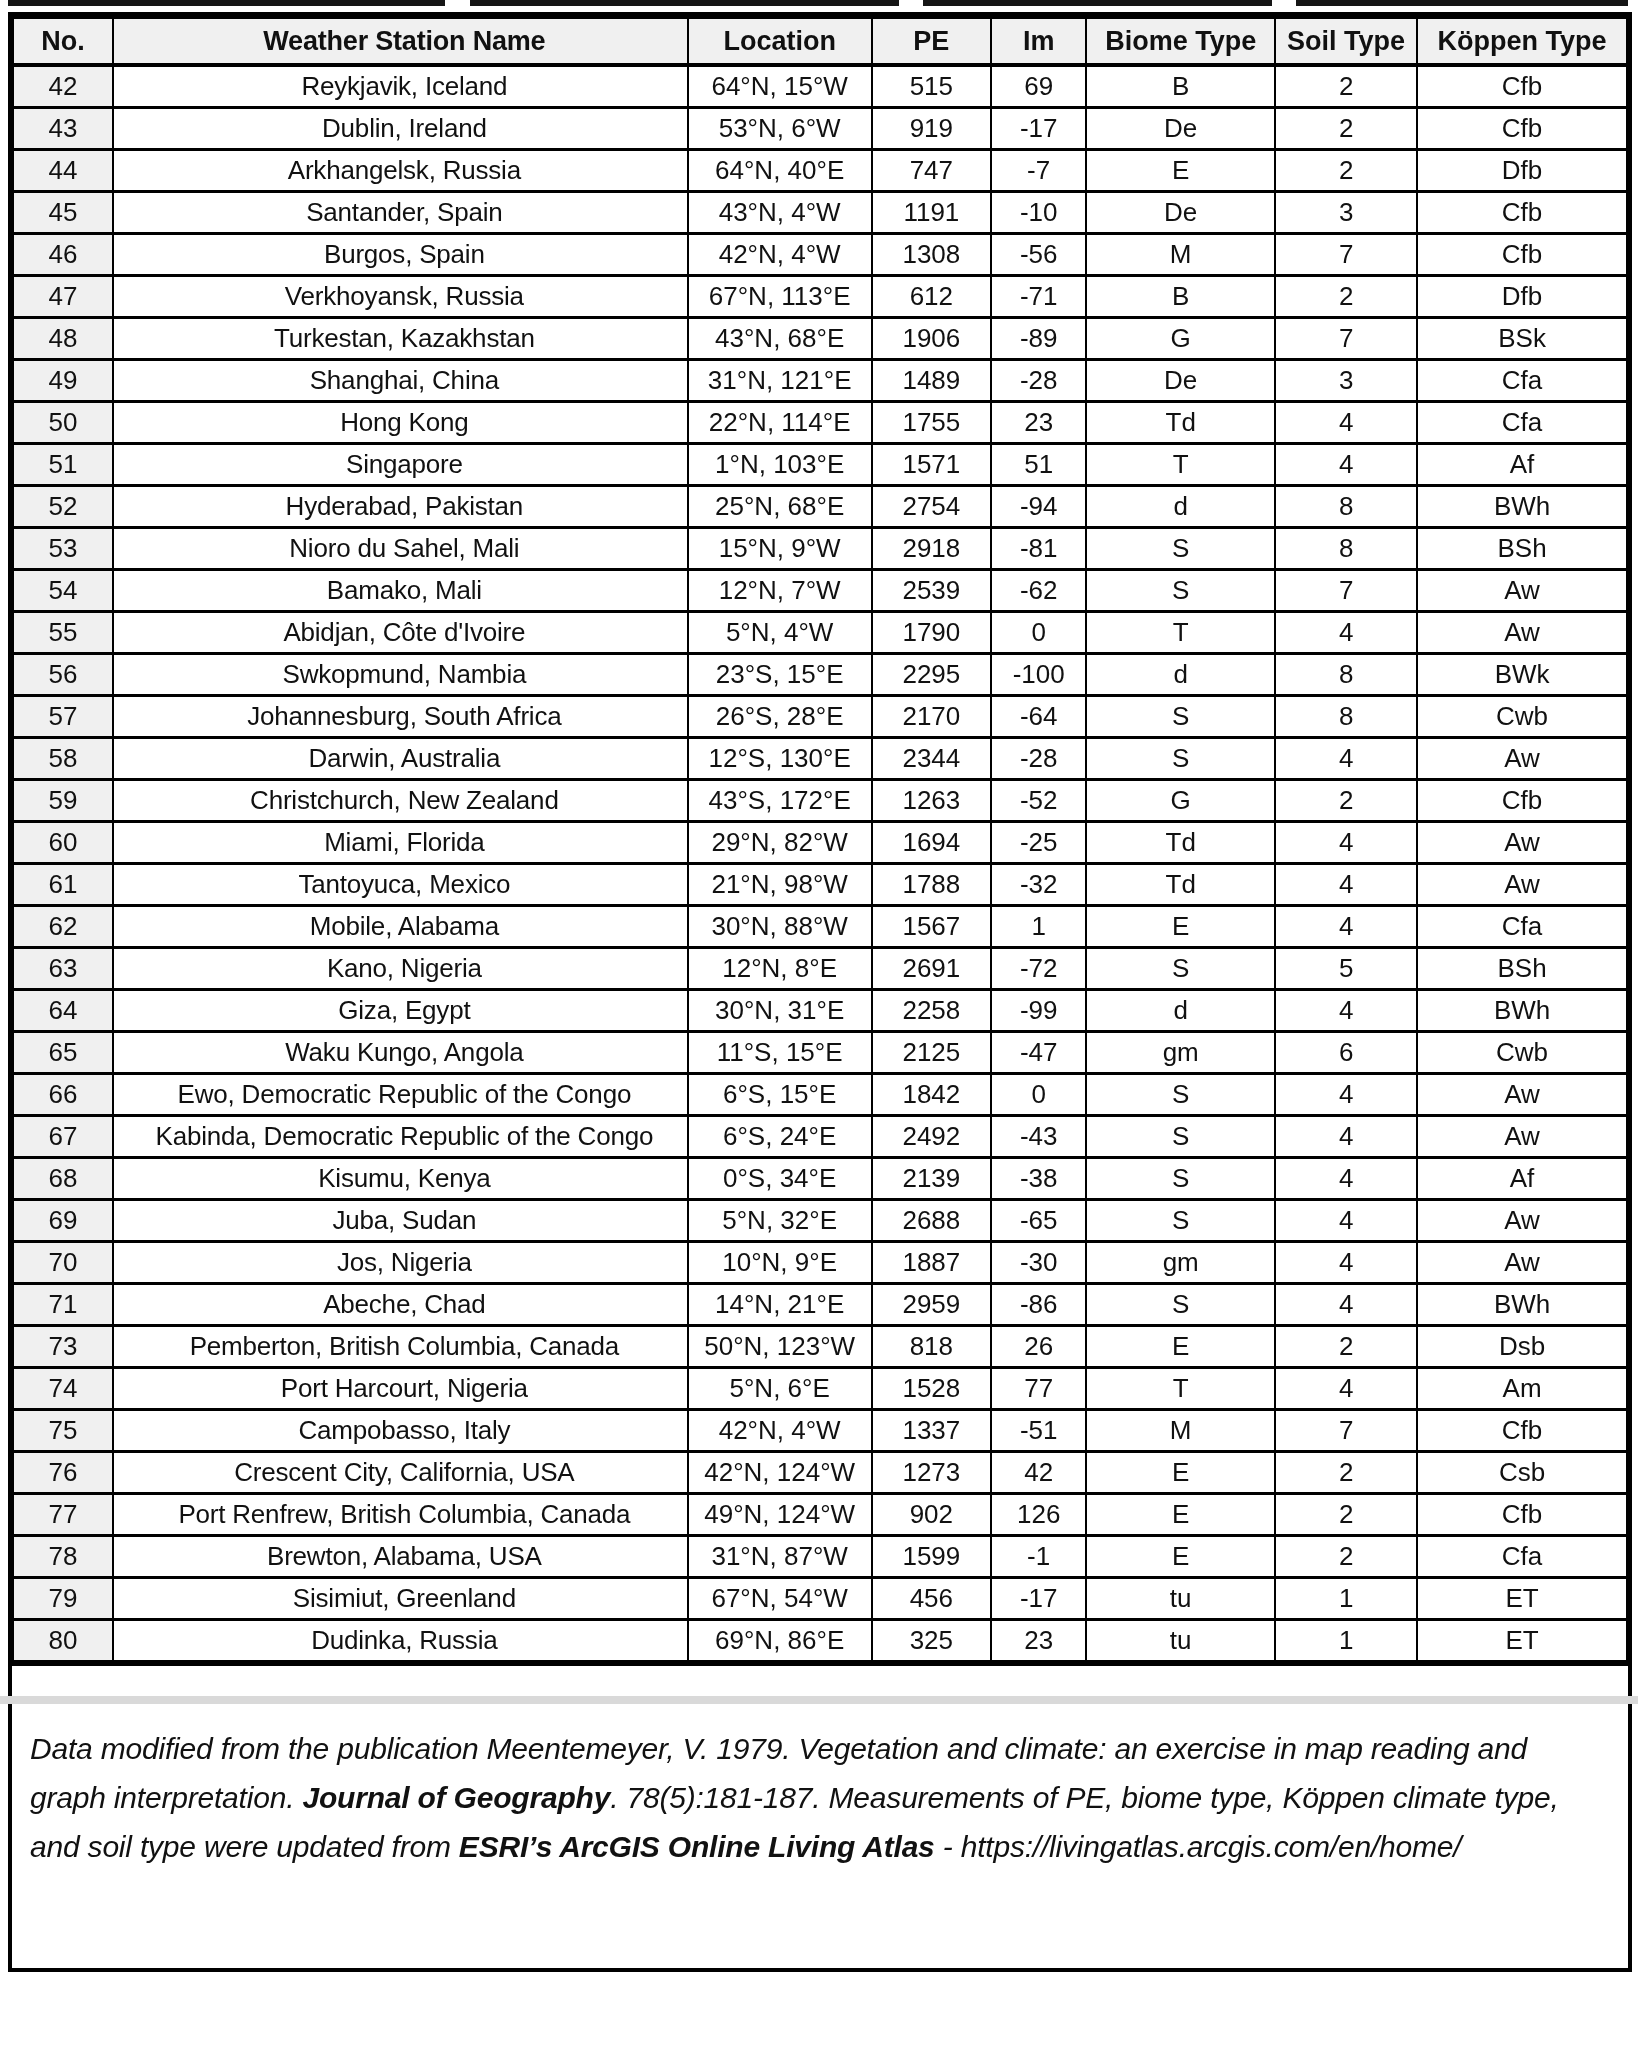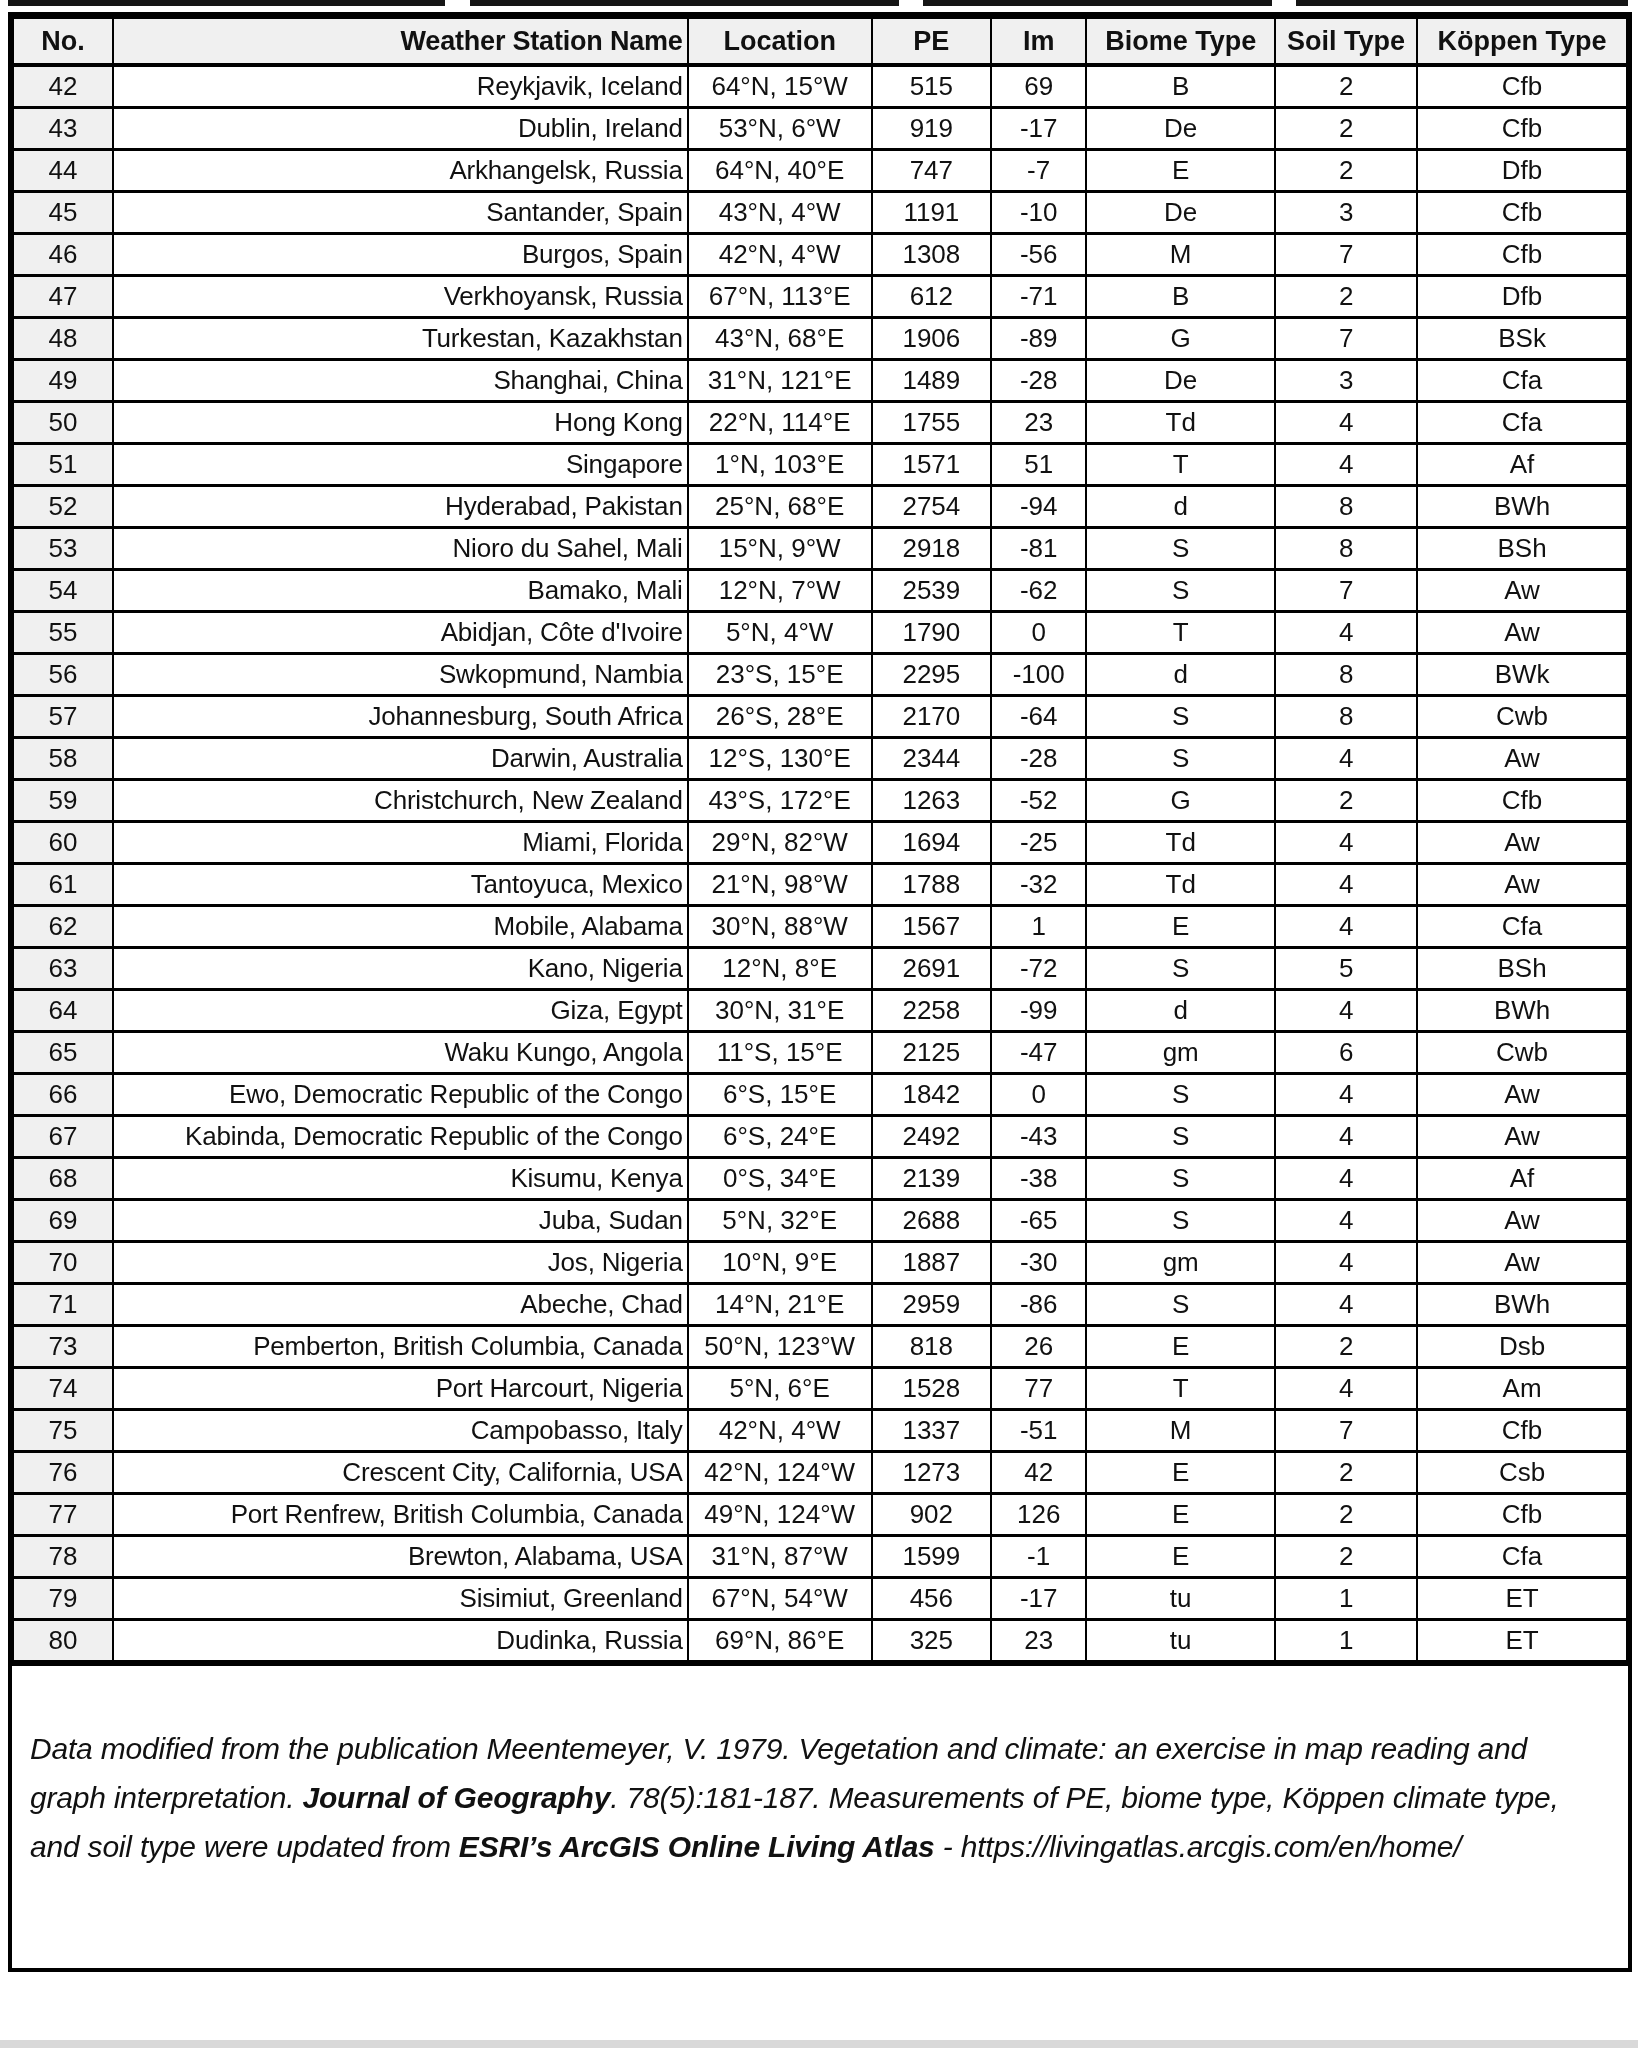--- a/index.html
+++ b/index.html
@@ -8,21 +8,21 @@
     background: #ffffff;
     width: 1638px;
     height: 2048px;
     font-family: "Liberation Sans", sans-serif;
     color: #111111;
     overflow: hidden;
   }
   .page {
     position: relative;
     width: 1638px;
-    height: 2048px;
+    height: 1704px;
     background: #ffffff;
   }
   .top-strip {
     position: absolute;
     top: 0;
     left: 8px;
     width: 1620px;
     height: 6px;
     background: linear-gradient(to right,
       #151515 0 27%, #ffffff 27% 28.5%,
@@ -58,21 +58,21 @@
   .station-table thead th {
     background: #f0f0f0;
     font-weight: bold;
     font-size: 27px;
     height: 44px;
     border-bottom-width: 4px;
   }
   .station-table tbody td { height: 39px; background: #ffffff; }
   .station-table td.c-no { background: #f0f0f0; }
   .station-table th.h-name, .station-table td.c-name {
-    text-align: right;
+    text-align: center;
     padding-left: 12px;
     letter-spacing: -0.2px;
   }
   col.w-no     { width: 6.2%;  }
   col.w-name   { width: 35.6%; }
   col.w-loc    { width: 11.4%; }
   col.w-pe     { width: 7.4%;  }
   col.w-im     { width: 5.9%;  }
   col.w-biome  { width: 11.7%; }
   col.w-soil   { width: 8.8%;  }

